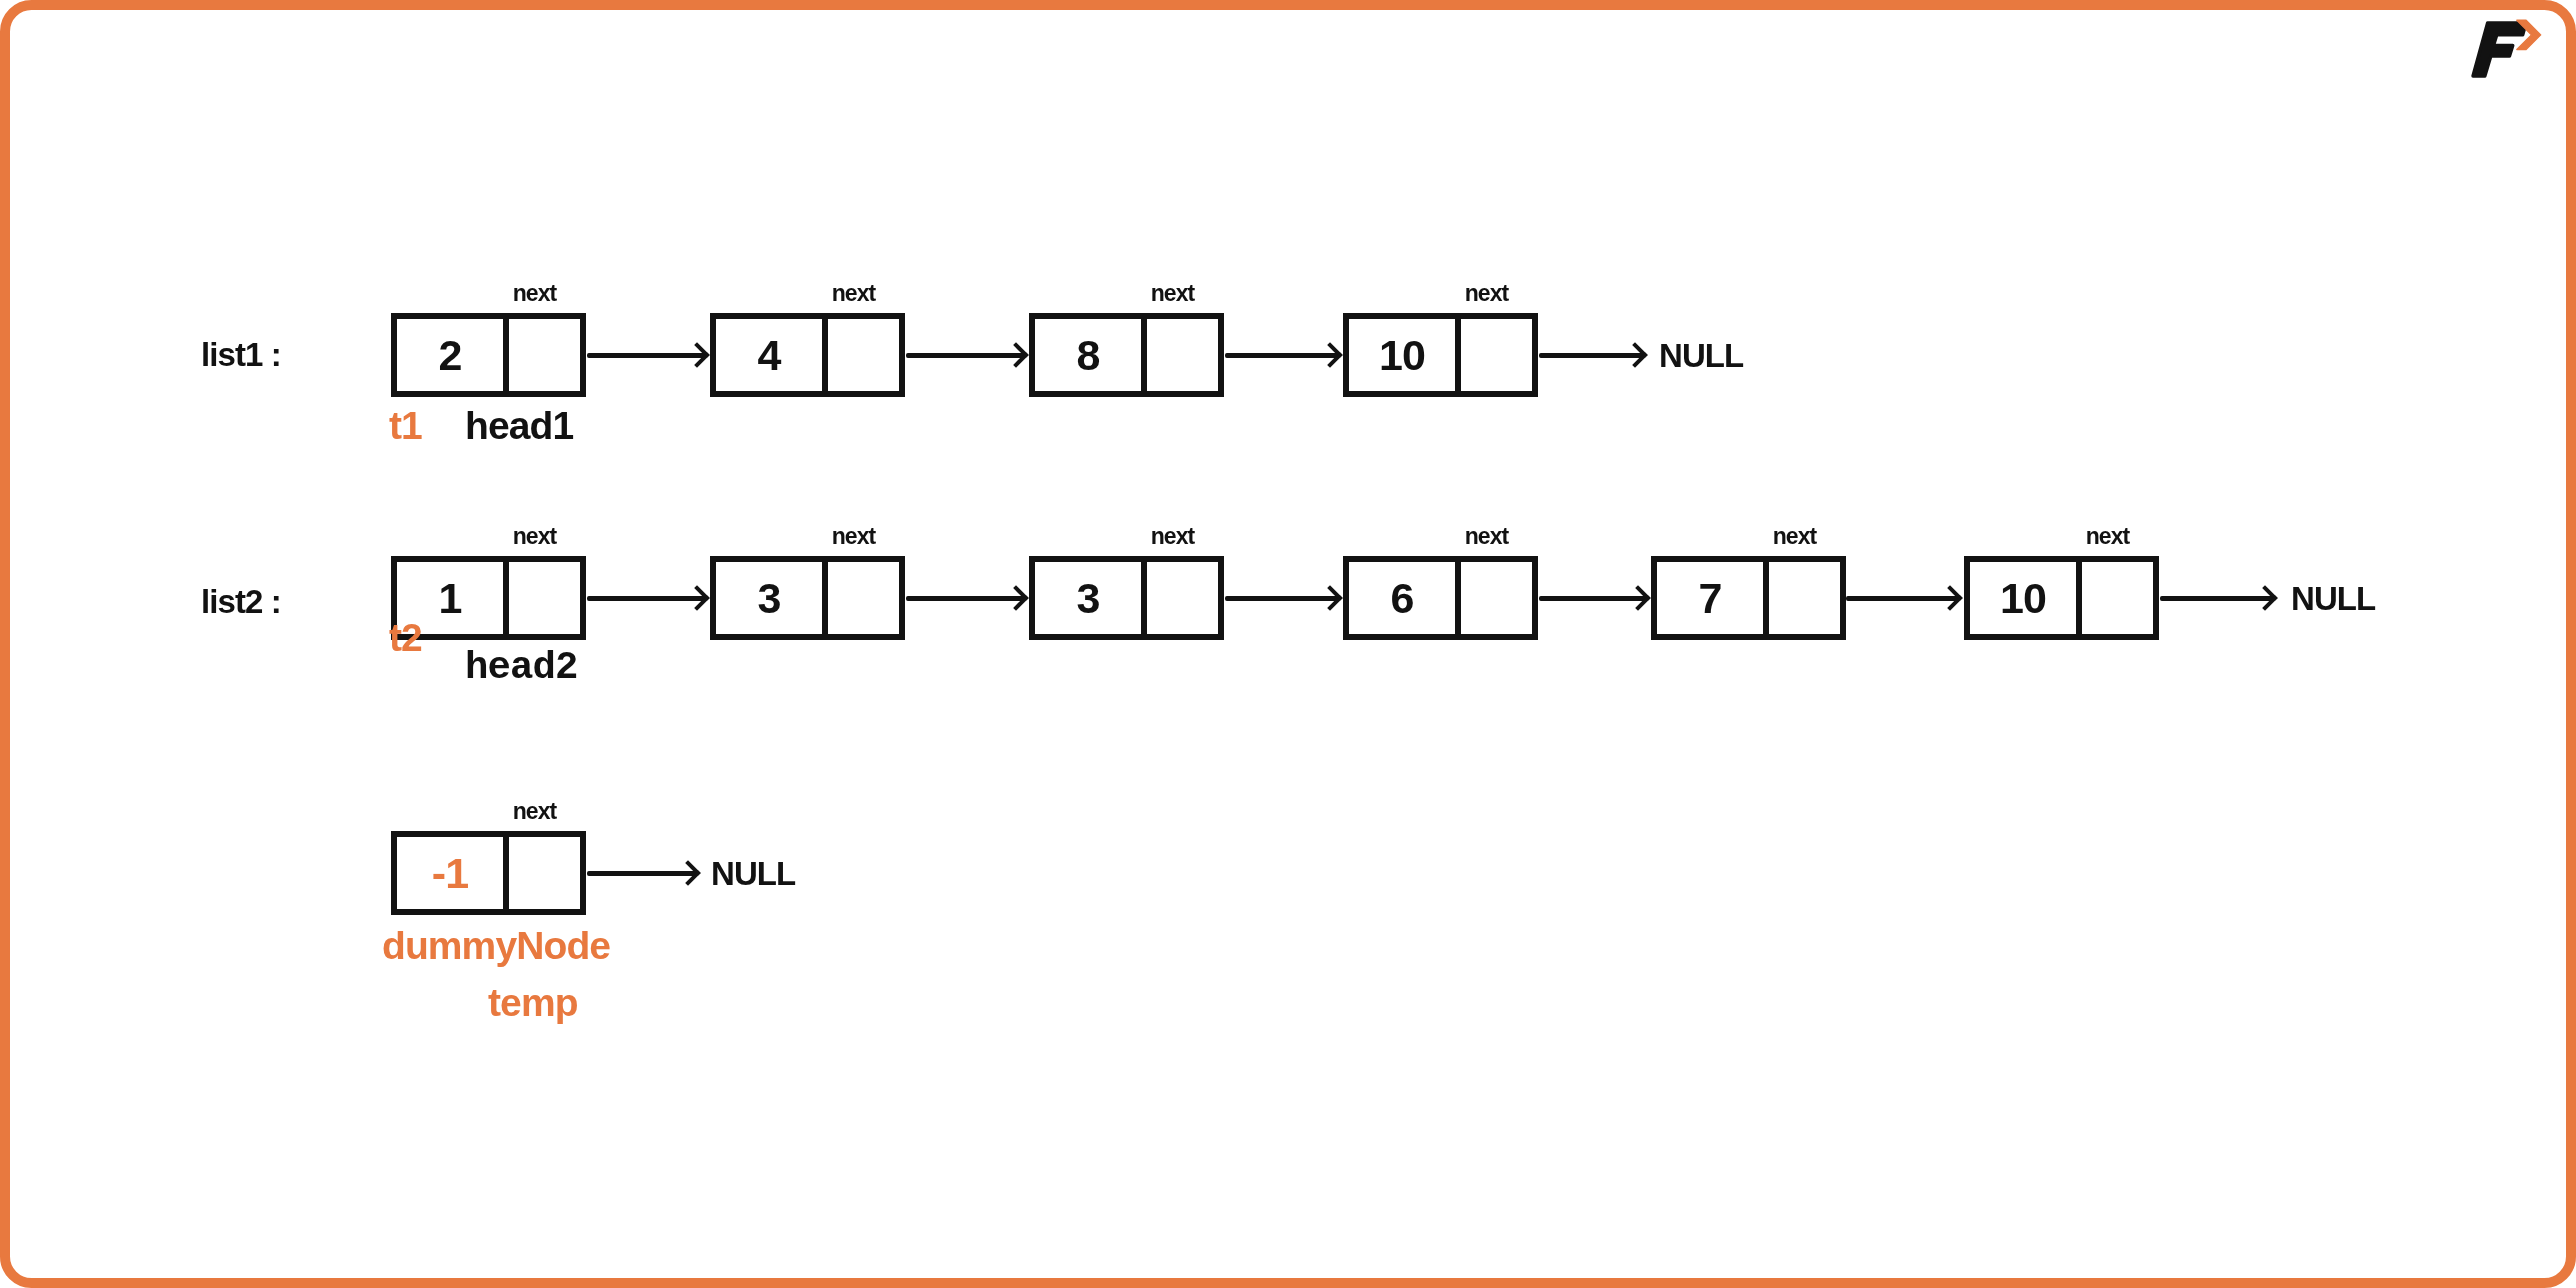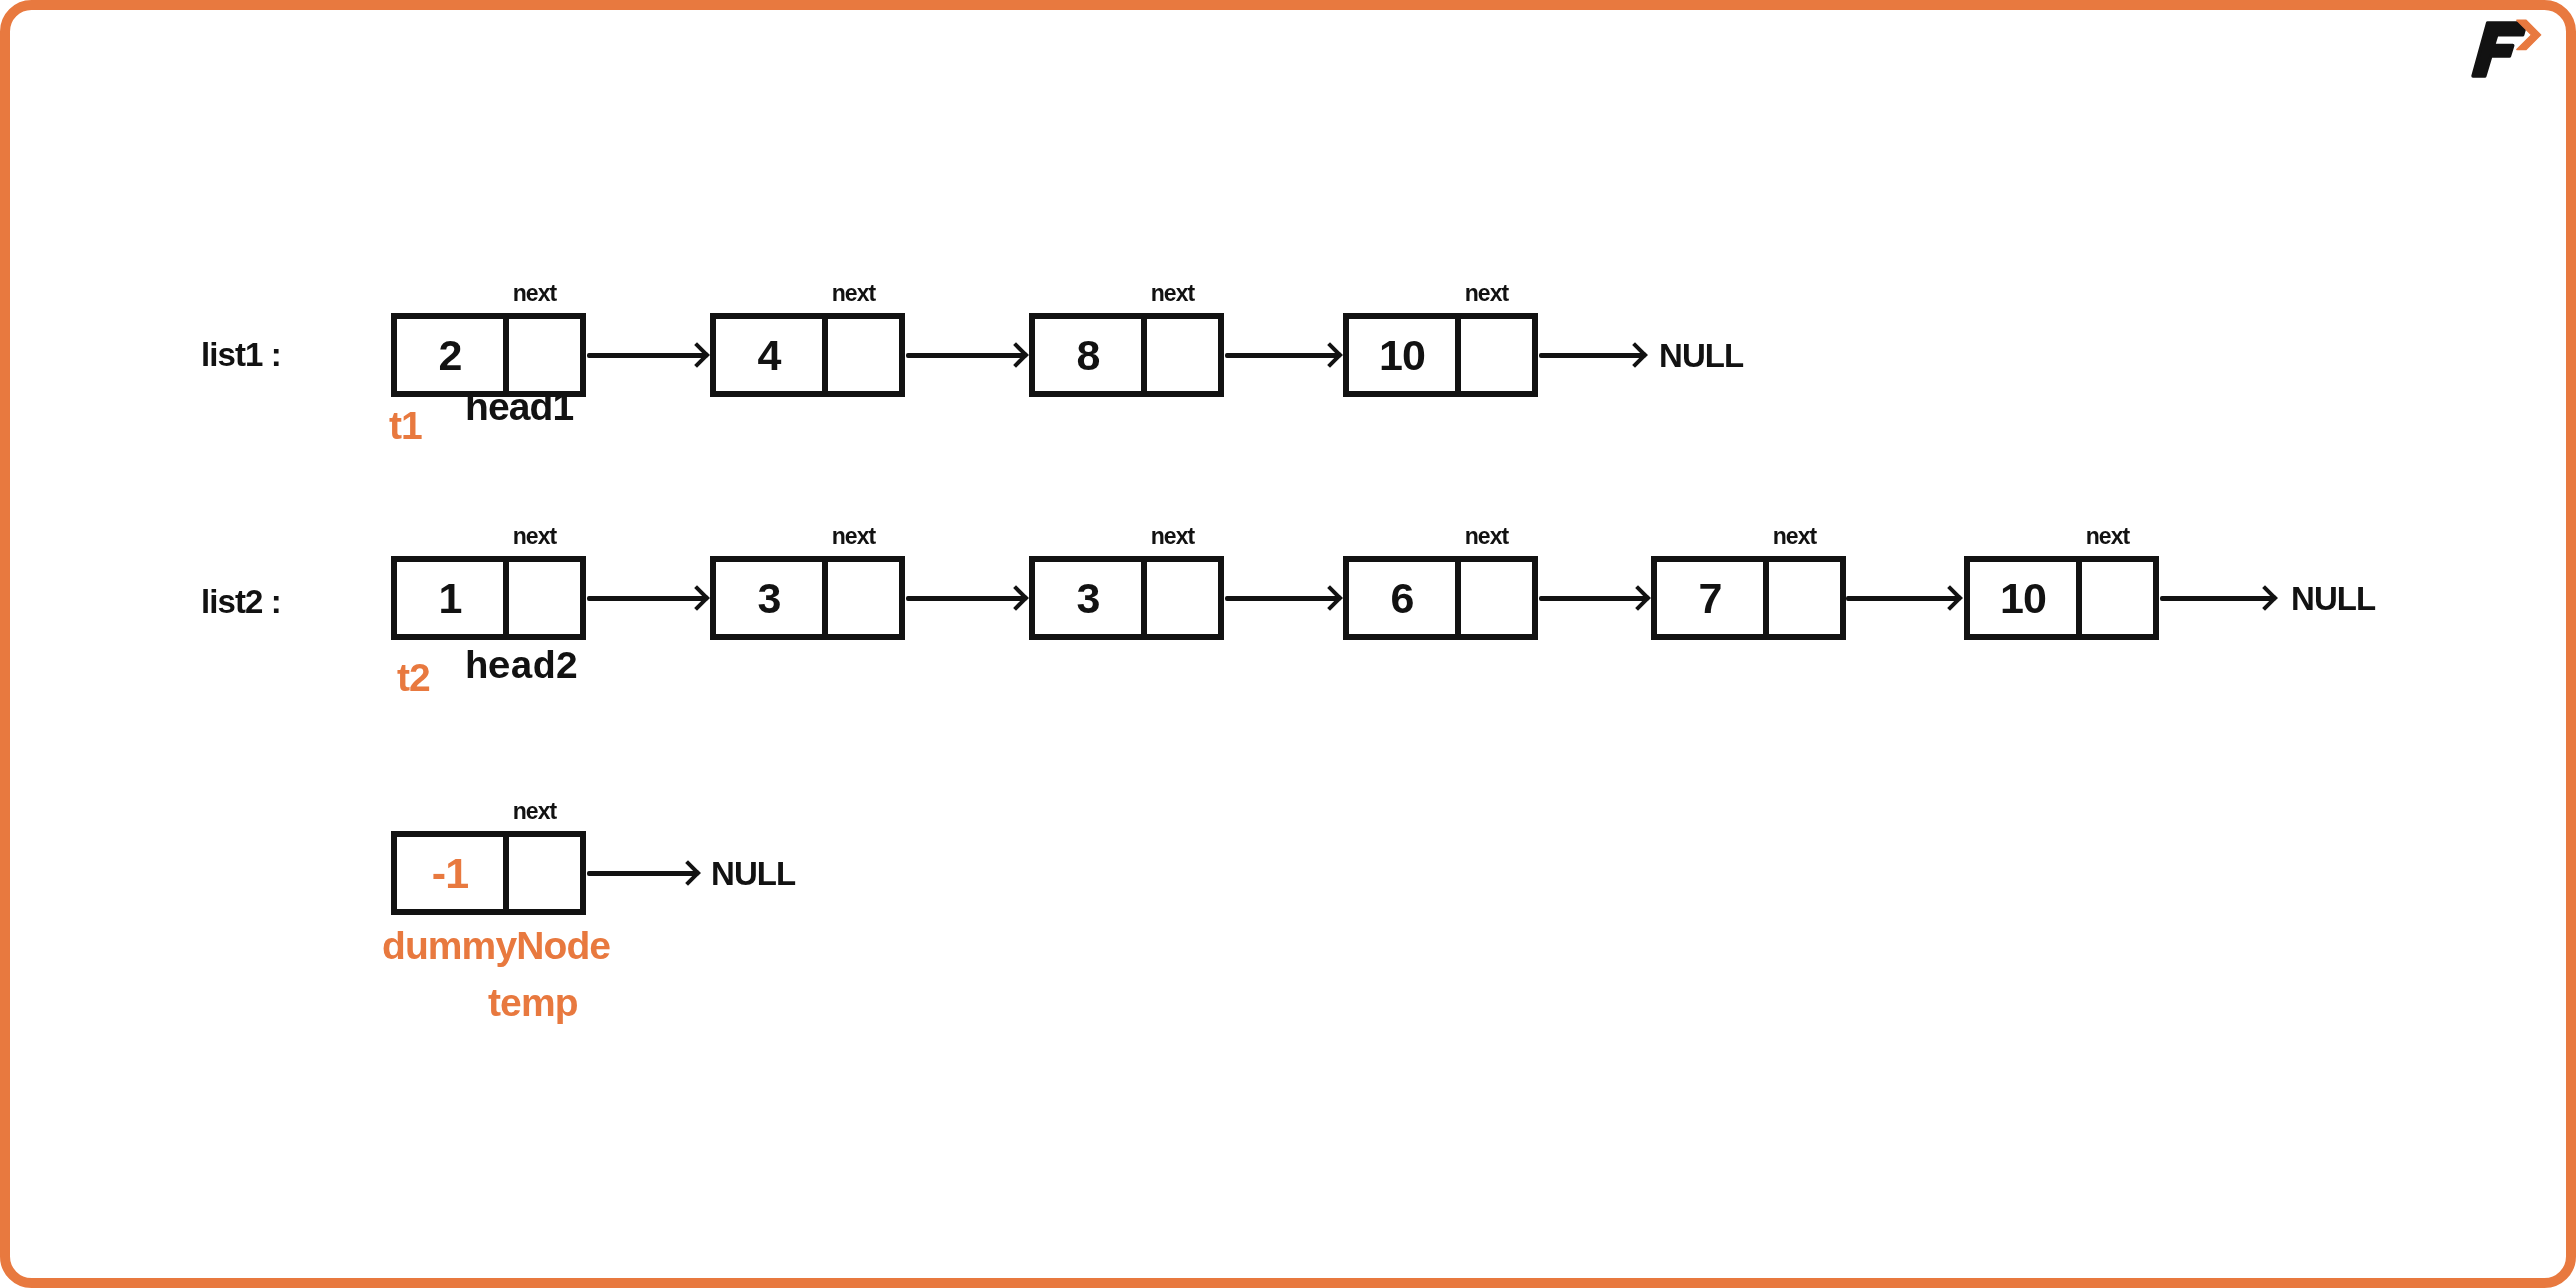--- a/index.html
+++ b/index.html
@@ -61,21 +61,21 @@
     <span class="cell ptr"></span>
   </div>
 
   <div class="arrow" style="left:587px;top:353px;width:118px;"></div>
   <div class="arrow" style="left:906px;top:353px;width:118px;"></div>
   <div class="arrow" style="left:1225px;top:353px;width:113px;"></div>
   <div class="arrow" style="left:1539px;top:353px;width:104px;"></div>
   <div class="txt null-label" style="left:1659px;top:339px;">NULL</div>
 
   <div class="txt under-label orange" style="left:389px;top:406px;">t1</div>
-  <div class="txt under-label" style="left:465px;top:387px;">head1</div>
+  <div class="txt under-label" style="left:465px;top:406px;">head1</div>
 
   <div class="txt list-name" style="left:201px;top:585px;">list2 :</div>
 
   <div class="node" style="left:391px;top:556px;">
     <span class="next-label">next</span>
     <span class="cell value">1</span>
     <span class="cell ptr"></span>
   </div>
   <div class="node" style="left:710px;top:556px;">
     <span class="next-label">next</span>
@@ -104,21 +104,21 @@
   </div>
 
   <div class="arrow" style="left:587px;top:596px;width:118px;"></div>
   <div class="arrow" style="left:906px;top:596px;width:118px;"></div>
   <div class="arrow" style="left:1225px;top:596px;width:113px;"></div>
   <div class="arrow" style="left:1539px;top:596px;width:107px;"></div>
   <div class="arrow" style="left:1846px;top:596px;width:112px;"></div>
   <div class="arrow" style="left:2160px;top:596px;width:113px;"></div>
   <div class="txt null-label" style="left:2291px;top:582px;">NULL</div>
 
-  <div class="txt under-label orange" style="left:389px;top:658px;margin-left:8px;">t2</div>
+  <div class="txt under-label orange" style="left:389px;top:618px;">t2</div>
   <div class="txt under-label" style="left:465px;top:649px;font-family:Liberation Mono, monospace;">head2</div>
 
   <div class="node" style="left:391px;top:831px;">
     <span class="next-label">next</span>
     <span class="cell value value-accent">-1</span>
     <span class="cell ptr"></span>
   </div>
   <div class="arrow" style="left:587px;top:871px;width:109px;"></div>
   <div class="txt null-label" style="left:711px;top:857px;">NULL</div>
 

